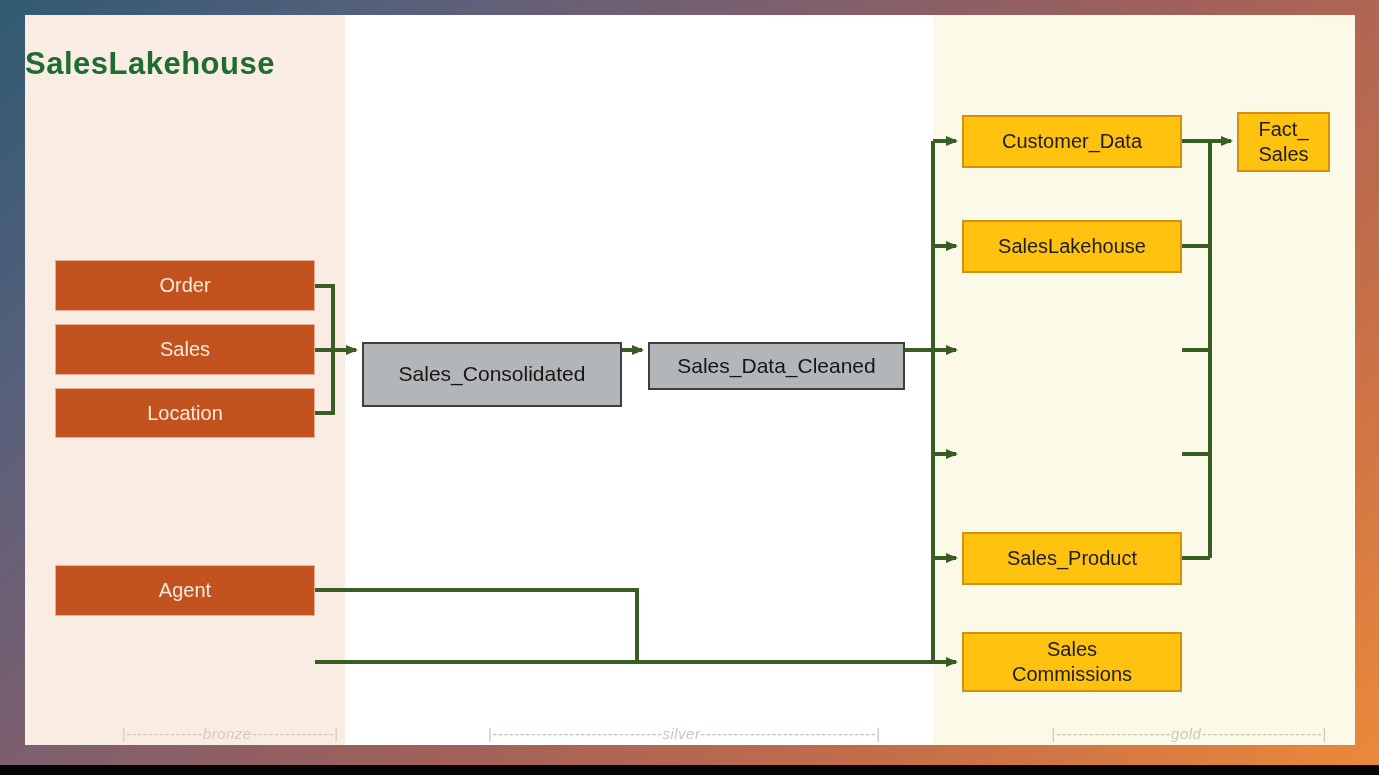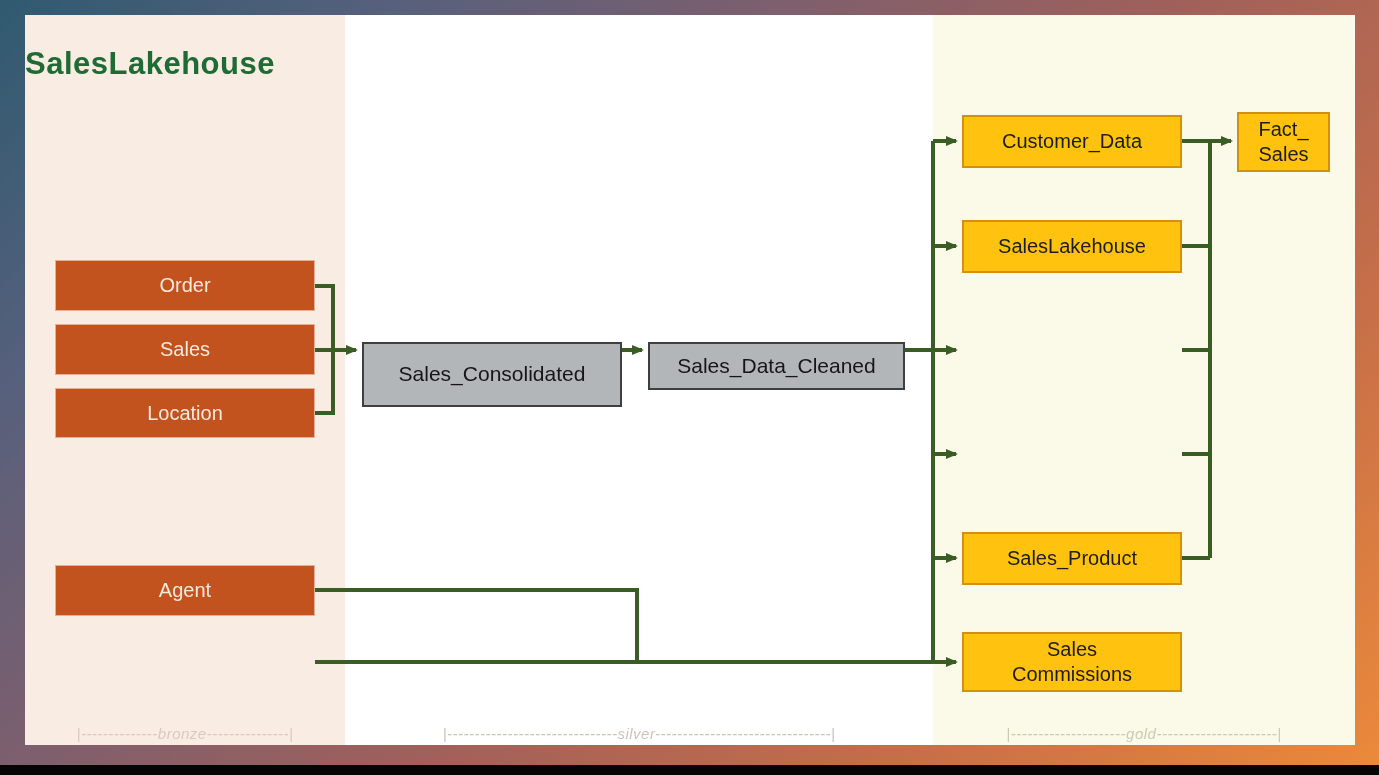--- a/index.html
+++ b/index.html
@@ -21,21 +21,21 @@
   .tbl{
     position:absolute;display:flex;align-items:center;justify-content:center;
     text-align:center;white-space:pre-line;box-sizing:border-box;line-height:1.25;
   }
   .tbl.bronze-box{background:#c2521e;color:#fbe9dc;border:1px solid #e3b097;font-size:20px;}
   .tbl.silver-box{background:#b3b6b8;color:#161616;border:2px solid #3f3f3f;font-size:21px;margin-top:24px;}
   .tbl.gold-box{background:#ffc20e;color:#1c1c1c;border:2px solid #d3920e;font-size:20px;}
   svg.connectors{position:absolute;left:0;top:0;pointer-events:none;}
   .zone-label{
     position:absolute;top:721px;height:24px;display:flex;align-items:center;justify-content:center;
-    font-size:15px;font-style:italic;color:#ccc3bd;white-space:nowrap;overflow:hidden;letter-spacing:.5px;
+    font-size:15px;font-style:italic;color:#ccc3bd;white-space:nowrap;overflow:hidden;letter-spacing:.5px;padding-left:45px;
   }
   .zone-label.lbl-bronze{left:25px;width:320px;color:#d9c9c1;}
   .zone-label.lbl-silver{left:345px;width:588px;text-align:right;}
   .zone-label.lbl-gold{left:933px;width:422px;color:#ccc9b4;font-style:italic;}
 </style>
 </head>
 <body>
 
 <div id="canvas">
 

